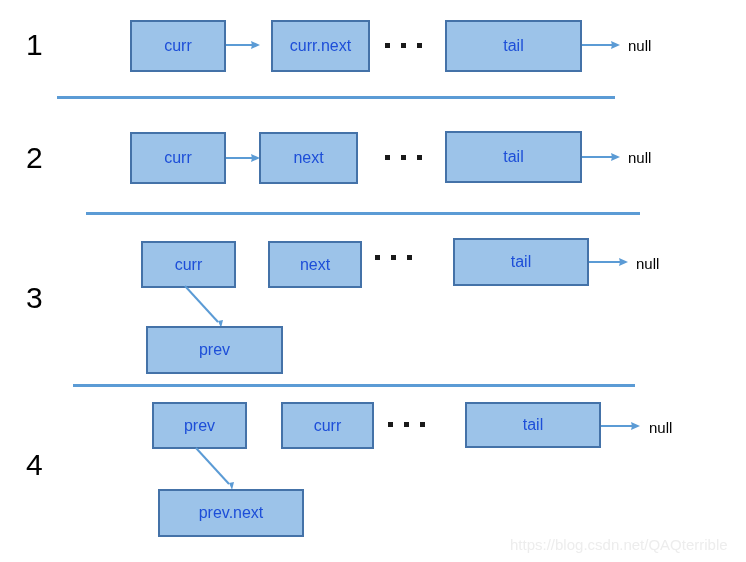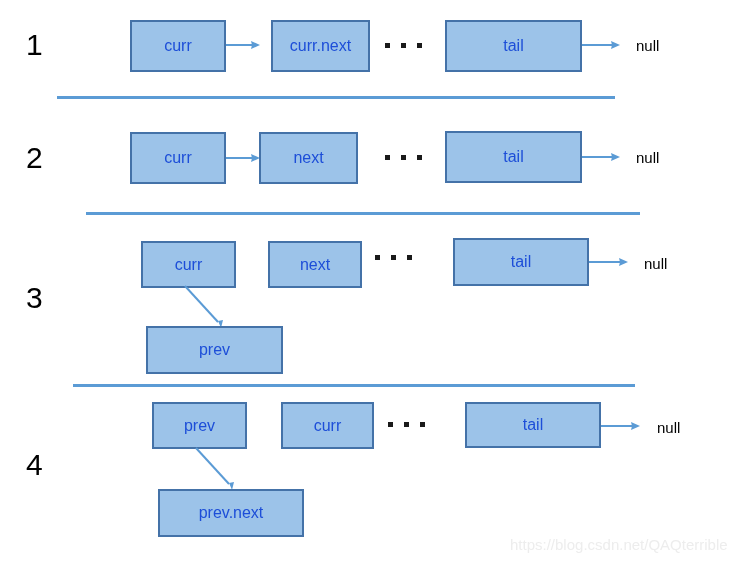--- a/index.html
+++ b/index.html
@@ -44,21 +44,20 @@
     color: #1d4ed8;
     font-size: 16px;
   }
   .null-label {
     position: absolute;
     color: #000000;
     font-family: "Liberation Sans", sans-serif;
     font-size: 15px;
     line-height: 15px;
     white-space: nowrap;
-    margin-left: 8px;
   }
   .ellipsis {
     position: absolute;
     display: flex;
     align-items: center;
     gap: 11px;
   }
   .ellipsis .dot {
     width: 5px;
     height: 5px;

